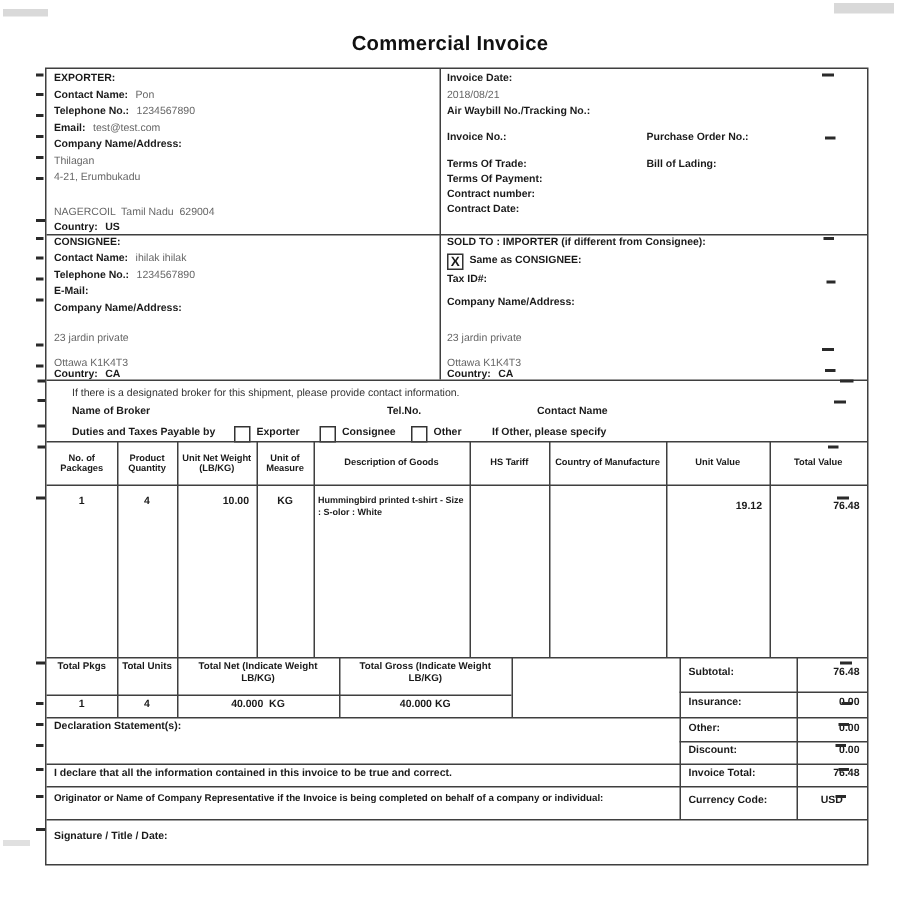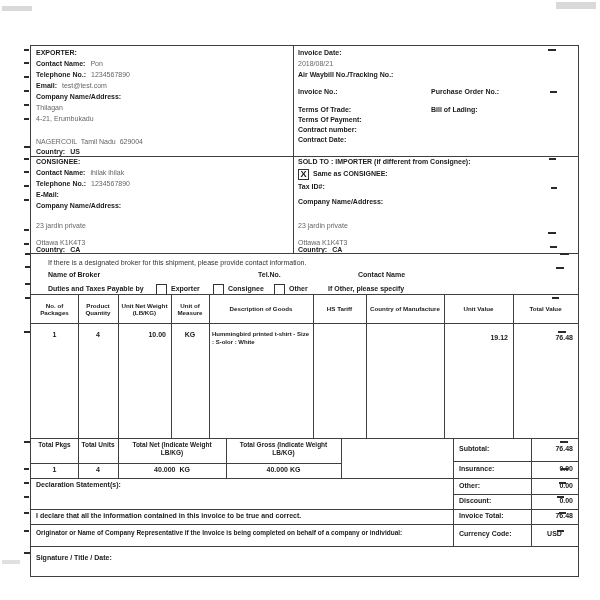--- a/index.html
+++ b/index.html
@@ -34,20 +34,21 @@
   }
   .ln   { position:absolute; background:#3f3f3f; }
   .mark { position:absolute; background:#2a2a2a; }
   .desc { font-size:6px; line-height:8px; }
   .small7 { font-size:6.5px; }
 </style>
 </head>
 <body>
 
 <div class="page">
+  <div class="title">Commercial Invoice</div>
 
   <div class="doc">
 
     <div class="t bl" style="left:5px;top:3px">EXPORTER:</div>
     <div class="t" style="left:5px;top:14px"><span class="bl">Contact Name:</span><span class="val-gap">Pon</span></div>
     <div class="t" style="left:5px;top:25px"><span class="bl">Telephone No.:</span><span class="val-gap">1234567890</span></div>
     <div class="t" style="left:5px;top:36px"><span class="bl">Email:</span><span class="val-gap">test@test.com</span></div>
     <div class="t bl" style="left:5px;top:47px">Company Name/Address:</div>
     <div class="t" style="left:5px;top:58px">Thilagan</div>
     <div class="t" style="left:5px;top:69px">4-21, Erumbukadu</div>

